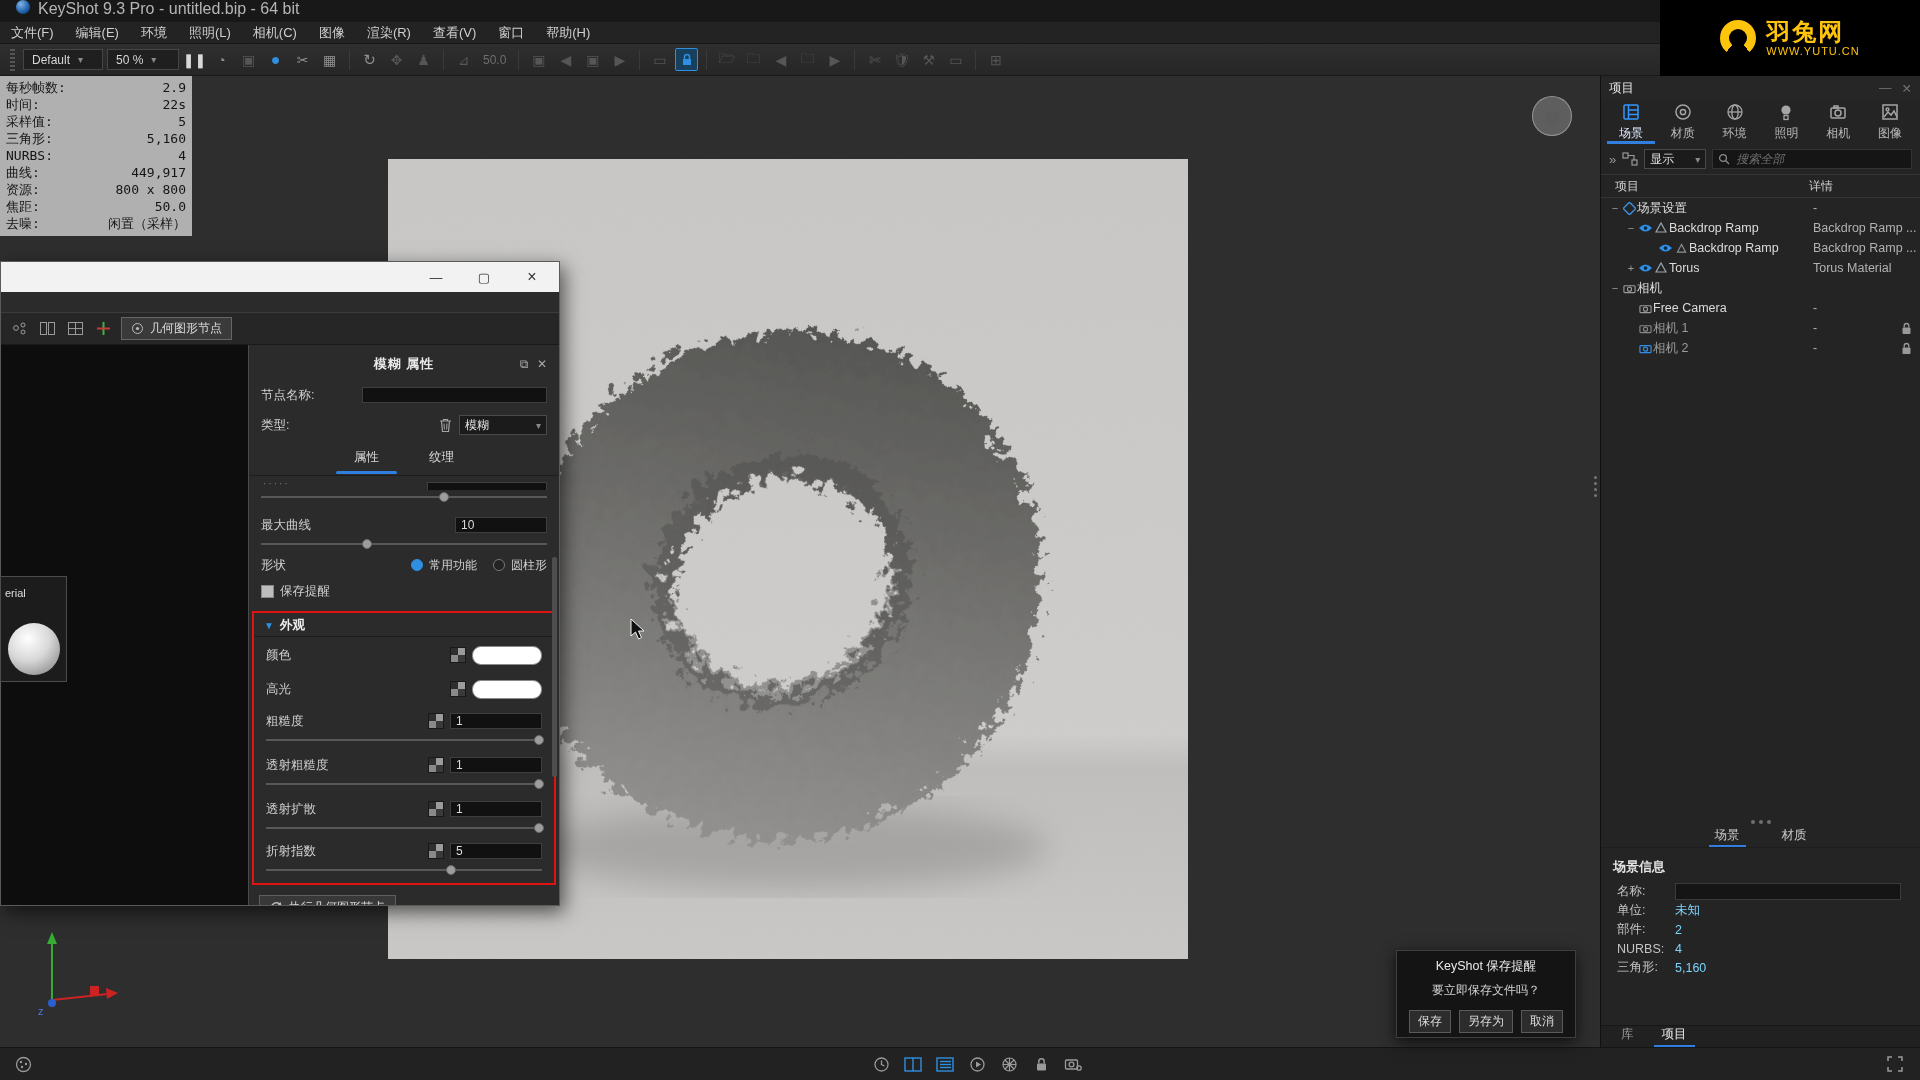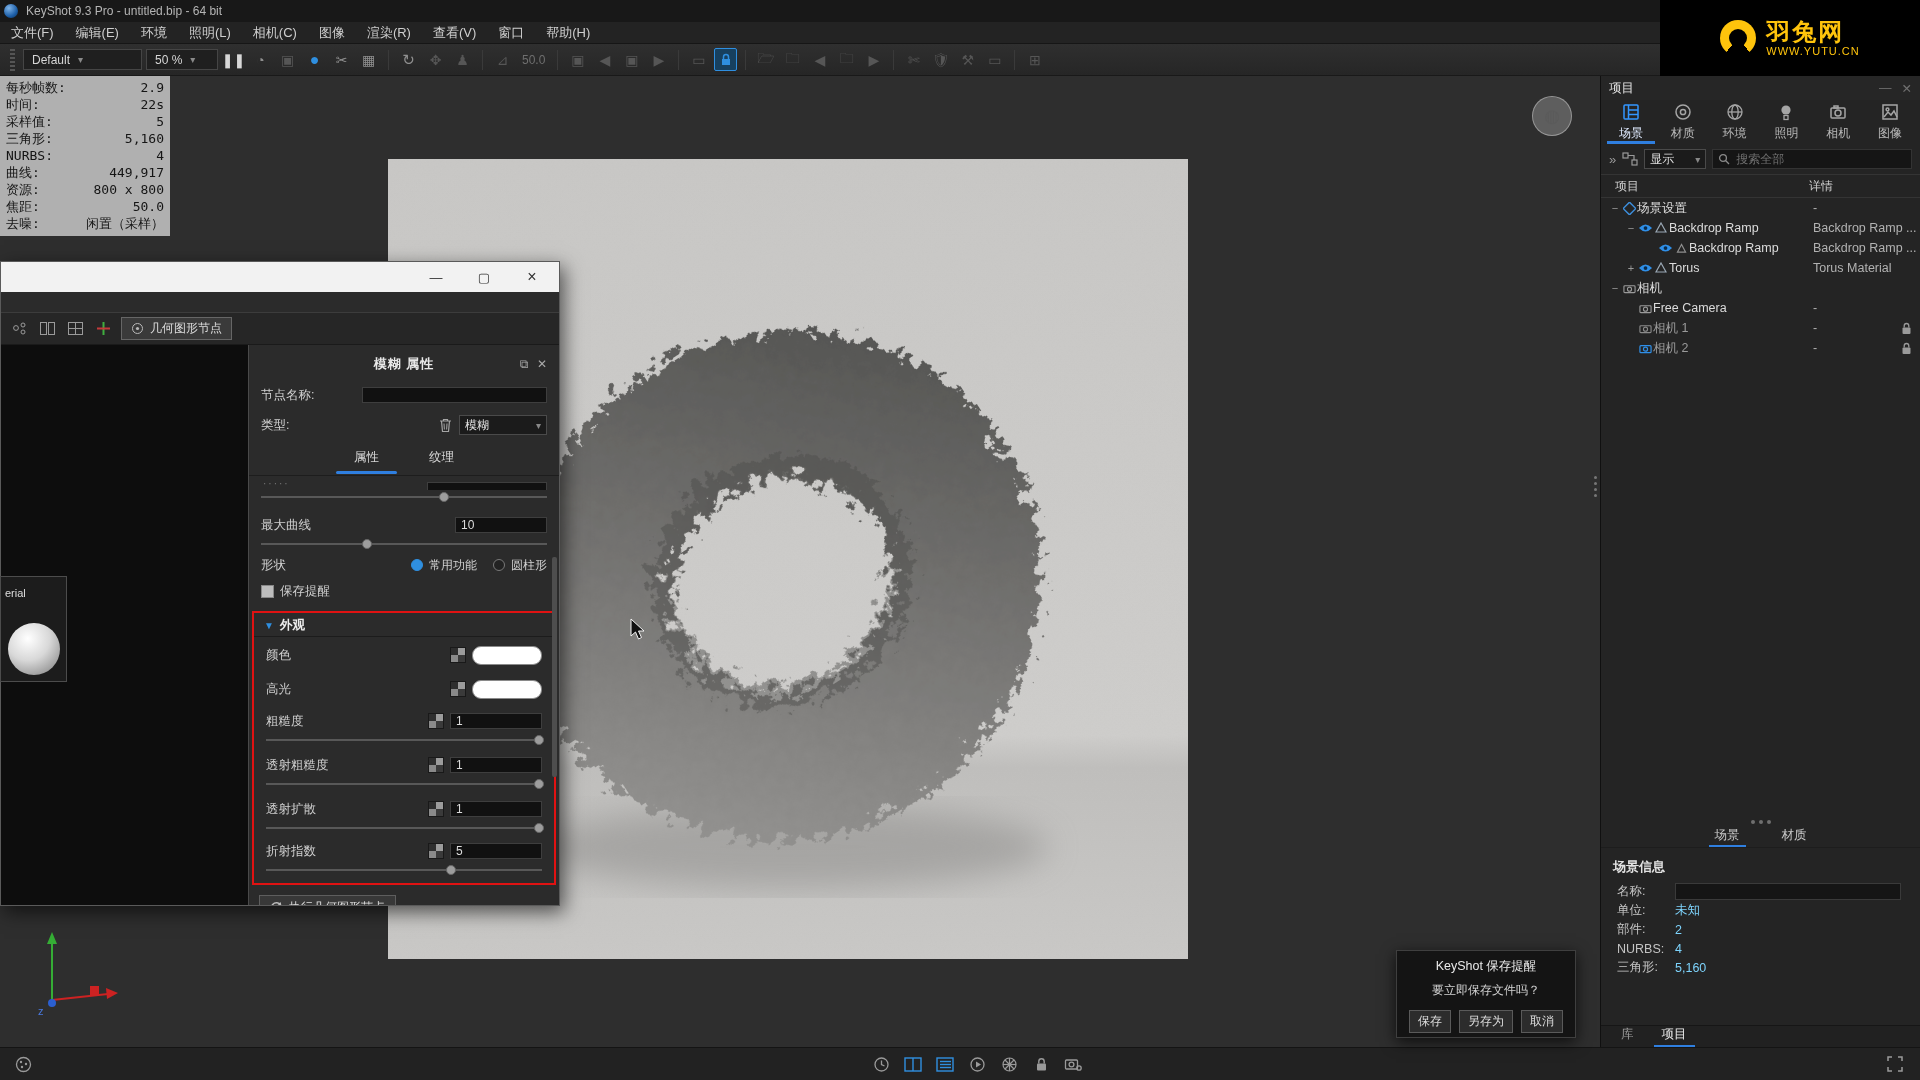--- a/index.html
+++ b/index.html
@@ -4,21 +4,21 @@
 <style>
   * { box-sizing: border-box; }
   html,body { margin:0; padding:0; }
   body {
     width:1920px; height:1080px; overflow:hidden; position:relative;
     background:#2e2e2e; font-family:"Liberation Sans",sans-serif; color:#c8c8c8; font-size:12px;
   }
   .abs { position:absolute; }
 
   
-  .titlebar { left:0; top:0; width:1920px; height:22px; background:#181818; display:flex; align-items:center; gap:8px; padding-left:4px; color:#b5b5b5; font-size:12px; }
+  .titlebar { left:0; top:0; width:1920px; height:22px; background:#181818; display:flex; align-items:flex-start; gap:8px; padding-left:16px; color:#b5b5b5; font-size:16px; }
   .ks-logo { width:14px; height:14px; border-radius:50%; background:radial-gradient(circle at 35% 30%, #7fb4e8, #1d5fa8 60%, #0d2f57); }
   .menubar { left:0; top:22px; width:1920px; height:22px; background:#232323; display:flex; align-items:center; border-bottom:1px solid #161616; }
   .menu-item { padding:3px 11px; color:#cfcfcf; font-size:13px; cursor:default; }
   .toolbar { left:0; top:44px; width:1920px; height:32px; background:linear-gradient(#2f2f2f,#262626); display:flex; align-items:center; gap:4px; padding-left:10px; border-bottom:1px solid #191919; }
   .grip { width:5px; height:22px; background:repeating-linear-gradient(#555 0 2px, transparent 2px 4px); margin-right:4px; }
   .combo { height:21px; background:#1f1f1f; border:1px solid #454545; display:flex; align-items:center; padding:0 4px 0 8px; gap:8px; color:#d6d6d6; }
   .combo .caret { color:#8a8a8a; font-size:10px; }
   .tbi { width:23px; height:23px; display:flex; align-items:center; justify-content:center; color:#8f8f8f; font-size:14px; }
   .tbi.dim { color:#565656; }
   .tbi.active { color:#2f8fe0; }
@@ -28,21 +28,21 @@
 
   
   .brandbox { left:1660px; top:0; width:260px; height:76px; background:#000; display:flex; align-items:center; justify-content:center; gap:10px; z-index:40; }
   .brand-mark { width:36px; height:36px; border-radius:50%; background:conic-gradient(from 220deg, #ffc40c 0 78%, transparent 0); position:relative; }
   .brand-mark::after { content:""; position:absolute; left:9px; top:9px; width:18px; height:18px; border-radius:50%; background:#000; }
   .brand-text { display:flex; flex-direction:column; line-height:1.1; }
   .brand-name { color:#ffc40c; font-size:24px; font-weight:bold; letter-spacing:2px; }
   .brand-site { color:#ffc40c; font-size:11px; letter-spacing:1px; }
 
   
-  .stats { left:0; top:76px; width:170px; background:rgba(186,186,186,0.93); padding:3px 6px 4px 6px; font-family:"DejaVu Sans Mono",monospace; font-size:13px; color:#151515; z-index:5; }
+  .stats { left:0; top:76px; width:192px; background:rgba(186,186,186,0.93); padding:3px 6px 4px 6px; font-family:"DejaVu Sans Mono",monospace; font-size:13px; color:#151515; z-index:5; }
   .stat-row { display:flex; justify-content:space-between; height:17px; line-height:17px; }
 
   
   .render { left:388px; top:159px; width:800px; height:800px; }
   .cursor { left:630px; top:618px; z-index:30; }
   .compass { left:1532px; top:96px; width:40px; height:40px; border-radius:50%; background:rgba(205,205,205,0.30); border:1px solid rgba(255,255,255,0.35); z-index:6; display:flex; align-items:center; justify-content:center; color:rgba(90,90,90,.8); font-size:18px; }
 
   
   .dialog { left:0; top:261px; width:560px; height:645px; background:#2b2b2b; border:1px solid #5a5a5a; box-shadow:4px 6px 18px rgba(0,0,0,.6); z-index:20; display:flex; flex-direction:column; }
   .dlg-titlebar { height:30px; background:#f2f2f2; display:flex; align-items:center; justify-content:flex-end; gap:18px; padding-right:12px; }
@@ -102,21 +102,21 @@
   .ptabs-row { height:44px; display:flex; padding:0 4px; }
   .panel-tab { width:52px; display:flex; flex-direction:column; align-items:center; justify-content:center; gap:3px; color:#b9b9b9; font-size:12px; position:relative; }
   .panel-tab svg { stroke:#a5a5a5; }
   .panel-tab.active { color:#dfeaff; }
   .panel-tab.active svg { stroke:#3396ff; }
   .panel-tab.active::after { content:""; position:absolute; left:2px; right:2px; bottom:0; height:3px; background:#2f7fe0; }
   .filter-row { height:30px; display:flex; align-items:center; gap:6px; padding:0 8px; }
   .chev { color:#9a9a9a; font-size:13px; }
   .show-select { width:62px; height:20px; background:#1b1b1b; border:1px solid #4a4a4a; display:flex; align-items:center; justify-content:space-between; padding:0 5px; color:#ddd; }
   .searchbox { flex:1; height:20px; background:#151515; border:1px solid #333; display:flex; align-items:center; gap:4px; padding:0 5px; }
-  .searchbox input { flex:1; background:transparent; border:none; outline:none; color:#bef264; font-size:12px; }
+  .searchbox input { flex:1; background:transparent; border:none; outline:none; color:#bef264; font-size:12px;font-style:italic; }
   .searchbox input::placeholder { color:#6f6f6f; }
   .col-headers { height:24px; display:flex; align-items:center; border-top:1px solid #343434; border-bottom:1px solid #343434; color:#cfcfcf; position:relative; }
   .col-item { padding-left:14px; }
   .col-detail { position:absolute; left:208px; }
   .s-tree { height:160px; }
   .s-row { height:20px; display:flex; align-items:center; font-size:12.5px; color:#dcdcdc; position:relative; }
   .s-row .detail { position:absolute; left:212px; color:#b2b2b2; }
   .s-row .lock { position:absolute; right:8px; }
   .s-row.dim { color:#9a9a9a; }
   .exp { width:12px; text-align:center; color:#9a9a9a; flex:none; font-size:11px; }
@@ -172,21 +172,21 @@
   <span class="menu-item">相机(C)</span>
   <span class="menu-item">图像</span>
   <span class="menu-item">渲染(R)</span>
   <span class="menu-item">查看(V)</span>
   <span class="menu-item">窗口</span>
   <span class="menu-item">帮助(H)</span>
 </div>
 
 <div class="abs toolbar">
   <span class="grip"></span>
-  <span class="combo" style="width:119px">
+  <span class="combo" style="width:80px">
     <span>Default</span>
       <span class="caret">▾</span>
   </span>
   <span class="combo" style="width:72px">
     <span>50 %</span>
       <span class="caret">▾</span>
   </span>
   <span class="tbi" style="color:#d8d8d8">❚❚</span>
   <span class="tbi">◔</span>
   <span class="tbi dim">▣</span>

